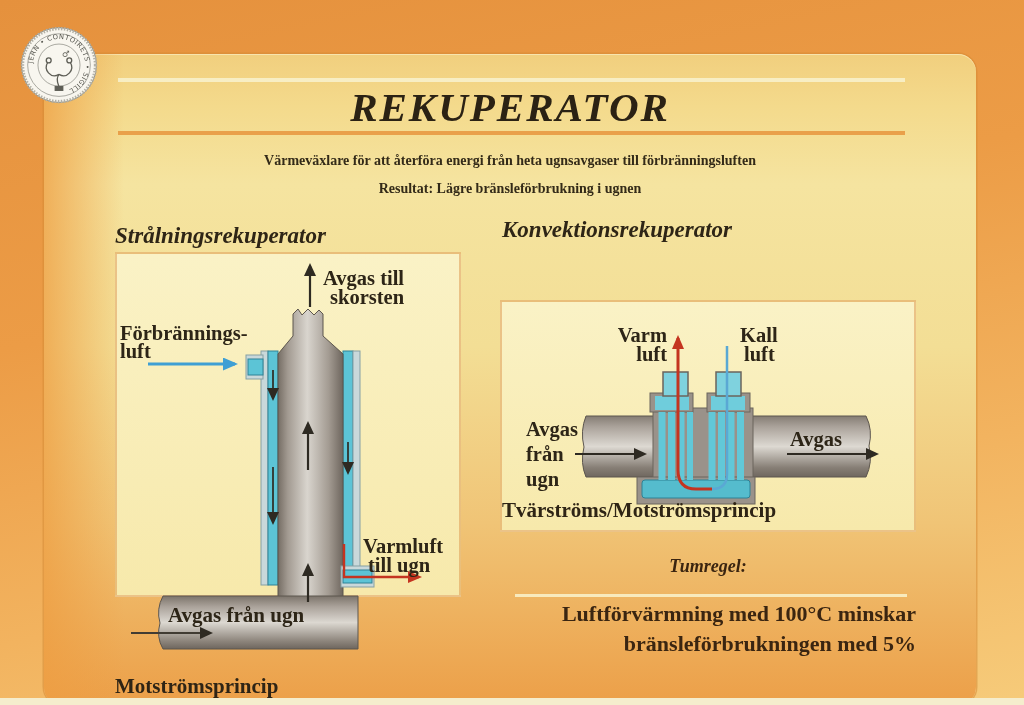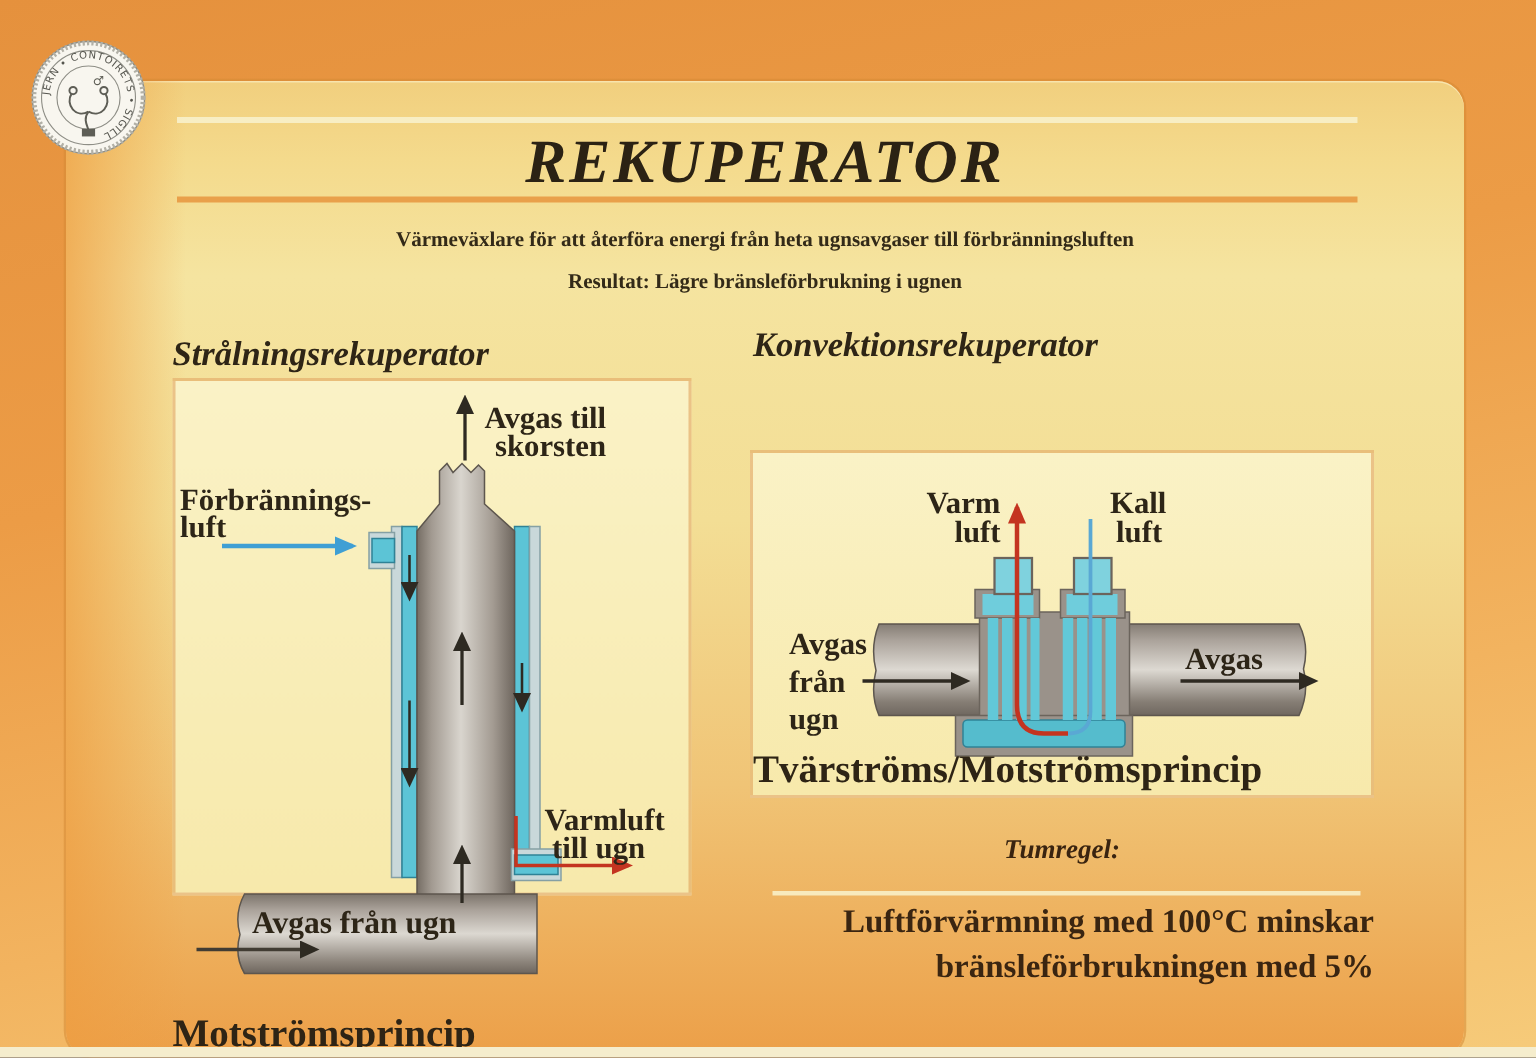--- a/index.html
+++ b/index.html
@@ -28,21 +28,21 @@
   .sub1{top:153px;} .sub2{top:181px;}
   .dia-heading{position:absolute;font-size:23px;font-weight:bold;font-style:italic;color:#2e2516;}
   .dh-left{left:115px;top:223px;text-align:right;} .dh-right{left:502px;top:217px;}
   .dia-panel{
     position:absolute;background:linear-gradient(180deg,#faf2c6,#f7e9ab);
     border:2px solid rgba(219,148,74,.5);box-sizing:border-box;
   }
   .dp-left{left:115px;top:252px;width:346px;height:345px;}
   .dp-right{left:500px;top:256px;width:416px;height:232px;margin-top:44px;}
   .dia-panel svg{position:absolute;left:-2px;top:-2px;}
-  .caption{position:absolute;font-size:26px;font-weight:bold;color:#2e2415;}
+  .caption{position:absolute;font-size:21px;font-weight:bold;color:#2e2415;}
   .cap-left{left:115px;top:674px;} .cap-right{left:502px;top:498px;}
   .rule-heading{position:absolute;left:500px;top:556px;width:416px;text-align:center;
     font-size:18px;font-weight:bold;font-style:italic;color:#3a2410;}
   .rule-sep{position:absolute;left:515px;top:594px;width:392px;height:2.5px;background:#f8efc6;opacity:.9;}
   .rule-line{position:absolute;left:500px;width:416px;text-align:right;font-size:22px;font-weight:bold;color:#3a2511;}
   .rl1{top:601px;} .rl2{top:631px;}
   .bottom-strip{position:absolute;left:0;top:698px;width:1024px;height:7px;background:#f5edcd;}
   .seal{position:absolute;left:16px;top:23px;}
   .lbl{font-family:"Liberation Serif","DejaVu Serif",serif;font-weight:bold;font-size:20.5px;fill:#2d2517;}
   .lbl-sm{font-family:"Liberation Serif","DejaVu Serif",serif;font-weight:bold;font-size:21px;fill:#2d2517;}

